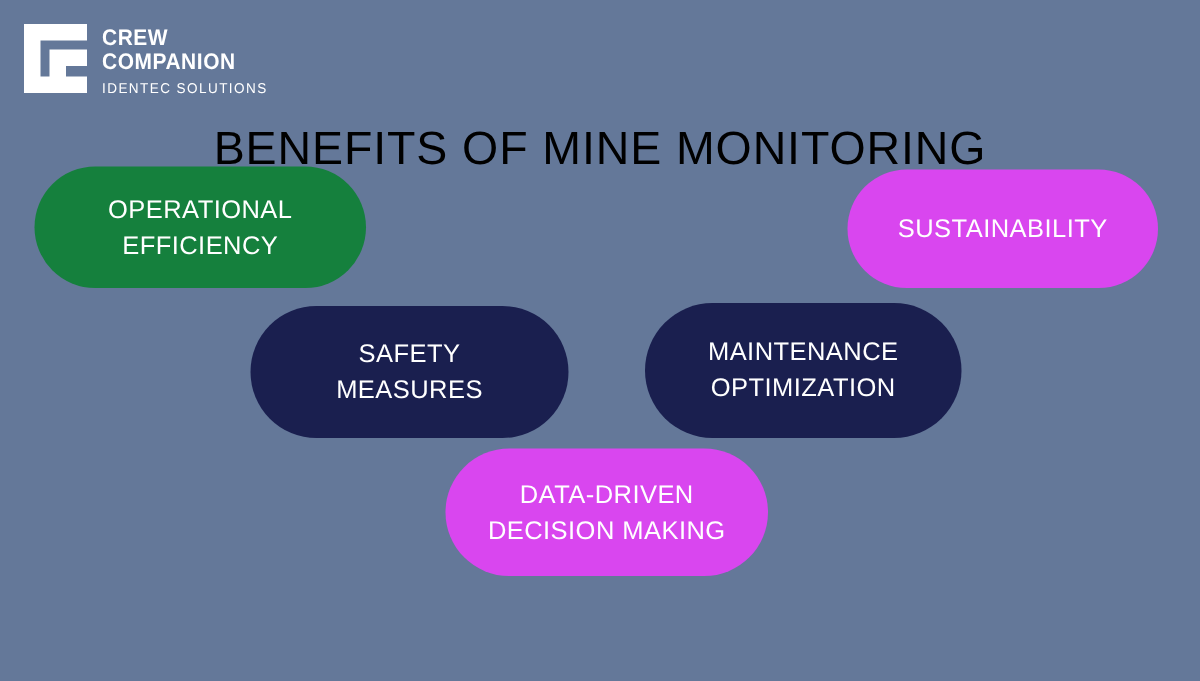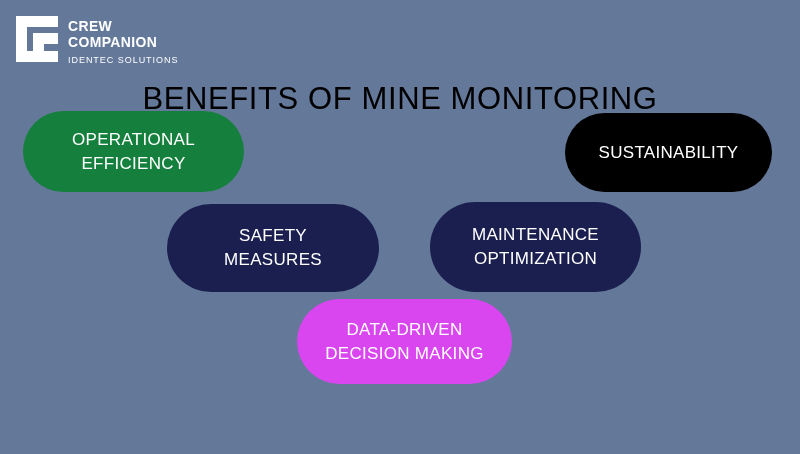--- a/index.html
+++ b/index.html
@@ -120,21 +120,21 @@
     </div>
   </div>
 
   <div id="title">BENEFITS OF MINE MONITORING</div>
 
   <div class="pill" id="pill-operational-efficiency" style="background: #15803d;">
     <span class="pill-label">OPERATIONAL
 EFFICIENCY</span>
   </div>
 
-  <div class="pill" id="pill-sustainability" style="background: #000000;">
+  <div class="pill" id="pill-sustainability" style="background: #d946ef;">
     <span class="pill-label">SUSTAINABILITY</span>
   </div>
 
   <div class="pill" id="pill-safety-measures" style="background: rgb(26, 31, 79);">
     <span class="pill-label">SAFETY
 MEASURES</span>
   </div>
 
   <div class="pill" id="pill-maintenance-optimization" style="background: rgb(26, 31, 79);">
     <span class="pill-label">MAINTENANCE

